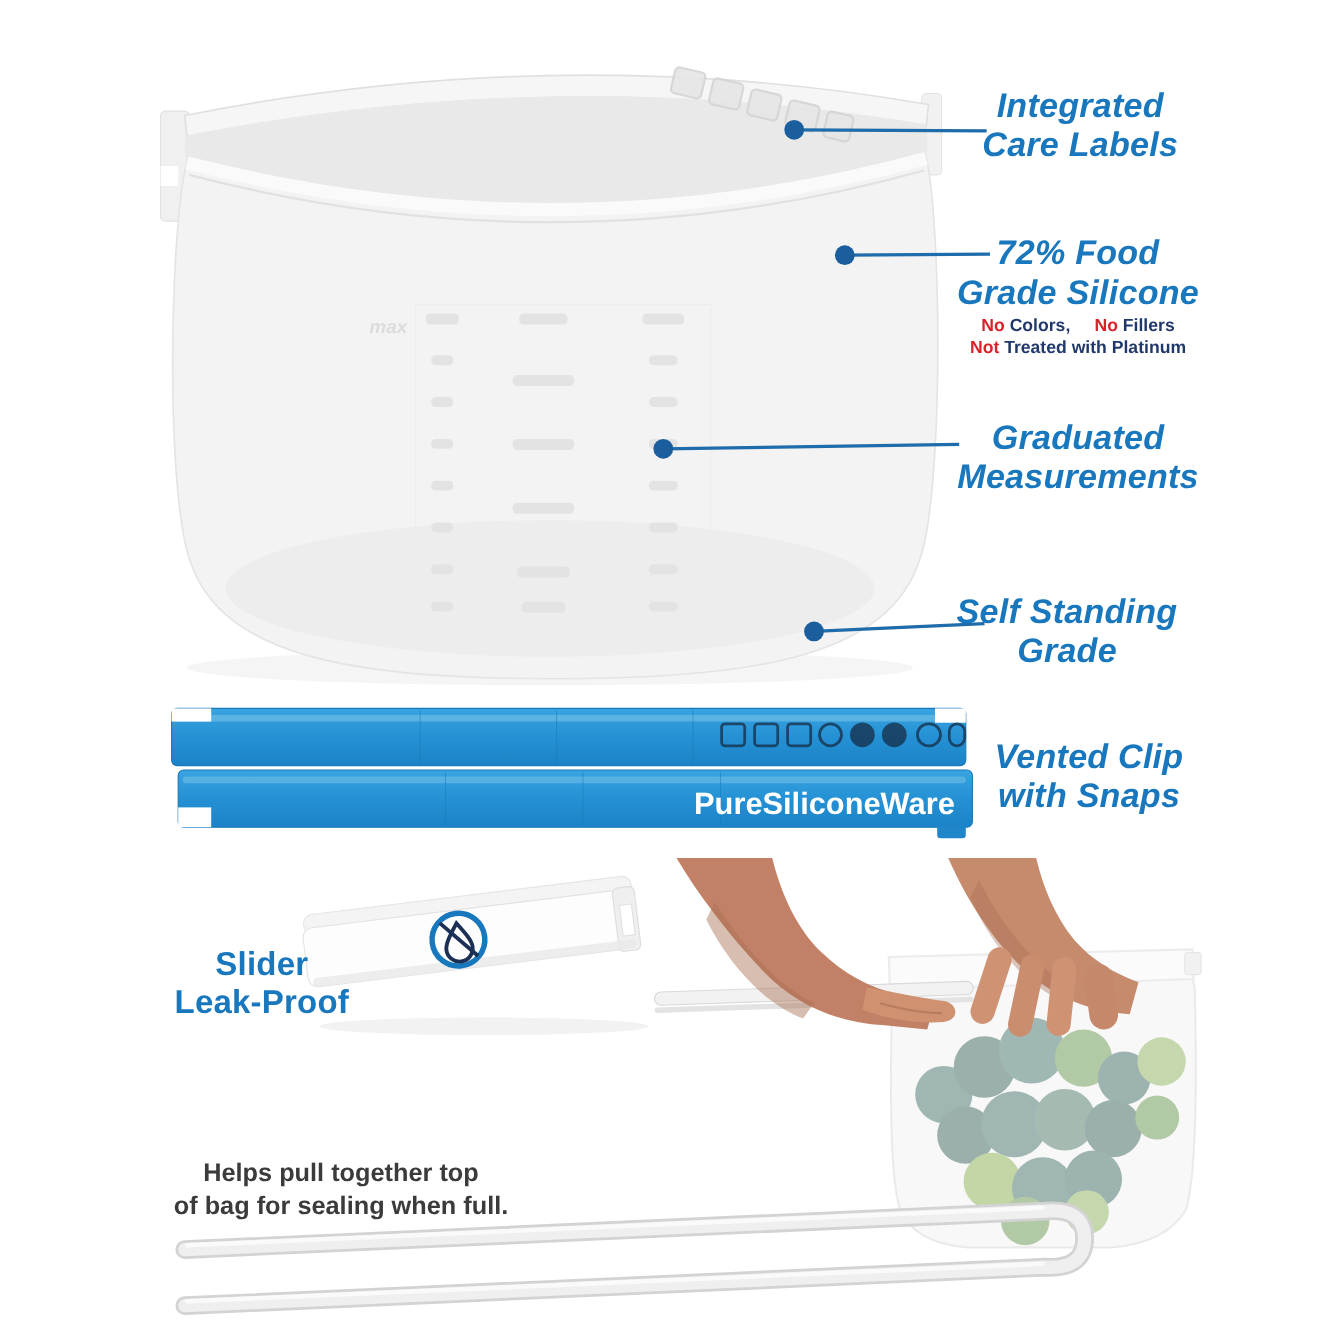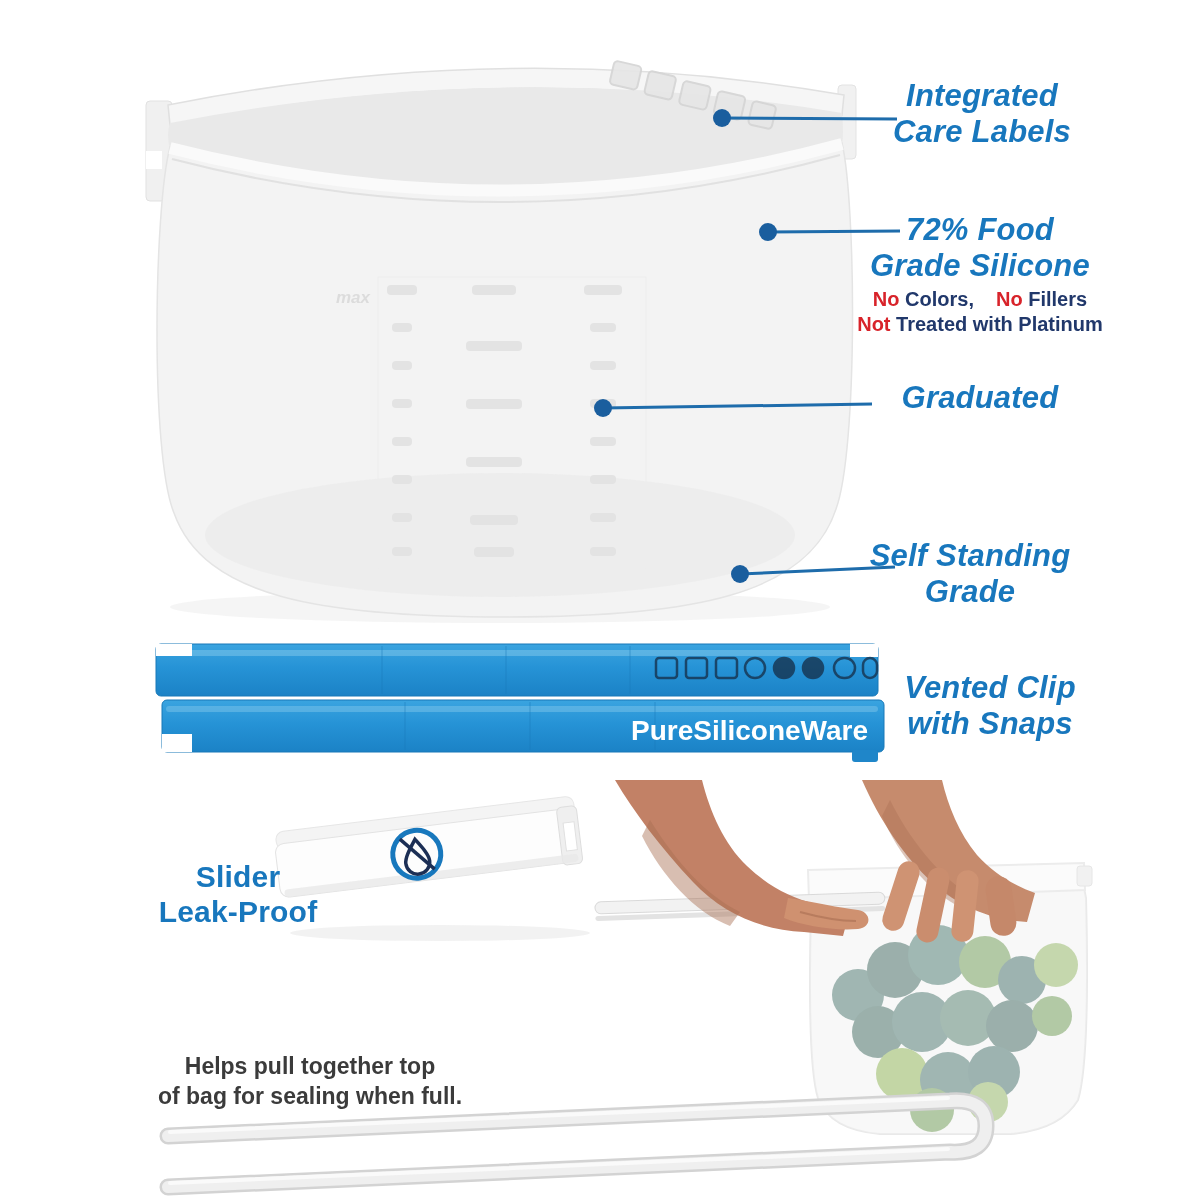--- a/index.html
+++ b/index.html
@@ -2,21 +2,21 @@
 <html><head>
 <meta charset="utf-8">
 <style>
   html,body{margin:0;padding:0;background:#fff;}
   .canvas{position:relative;width:1200px;height:1200px;background:#ffffff;overflow:hidden;
           font-family:"Liberation Sans",sans-serif;}
   svg{position:absolute;display:block;}
   .co{position:absolute;text-align:center;color:#1877bd;font-weight:bold;font-style:italic;
       font-size:31px;line-height:1.16;letter-spacing:.2px;}
   .co .ln{display:block;}
-  .subline{font-style:normal;font-size:20px;font-weight:bold;line-height:1.25;margin-top:3px;
+  .subline{font-style:normal;font-size:16px;font-weight:bold;line-height:1.25;margin-top:3px;
            letter-spacing:0;}
   .red{color:#d8232a;}
   .navy{color:#21386b;}
   .gap2{display:inline-block;width:22px;}
   .upright{font-style:normal;}
   .forkdesc{position:absolute;text-align:center;color:#3b3b3b;font-weight:600;font-size:23px;
             line-height:1.3;font-style:normal;}
   .callout-overlay{left:0;top:0;pointer-events:none;}
 </style>
 </head>
@@ -100,20 +100,21 @@
 
   <div class="co" style="left:850px;top:212px;width:260px;">
     <span class="ln">72% Food</span>
     <span class="ln">Grade Silicone</span>
     <div class="subline"><span class="red">No</span><span class="navy"> Colors,</span><span class="gap2"></span><span class="red">No</span><span class="navy"> Fillers</span></div>
     <div class="subline" style="margin-top:0;"><span class="red">Not</span><span class="navy"> Treated with Platinum</span></div>
   </div>
 
   <div class="co" style="left:845px;top:380px;width:270px;">
     <span class="ln">Graduated</span>
+    <span class="ln">Measurements</span>
   </div>
 
   <div class="co" style="left:860px;top:538px;width:220px;">
     <span class="ln">Self Standing</span>
     <span class="ln">Grade</span>
   </div>
 
   <div class="co" style="left:885px;top:670px;width:210px;">
     <span class="ln">Vented Clip</span>
     <span class="ln">with Snaps</span>

